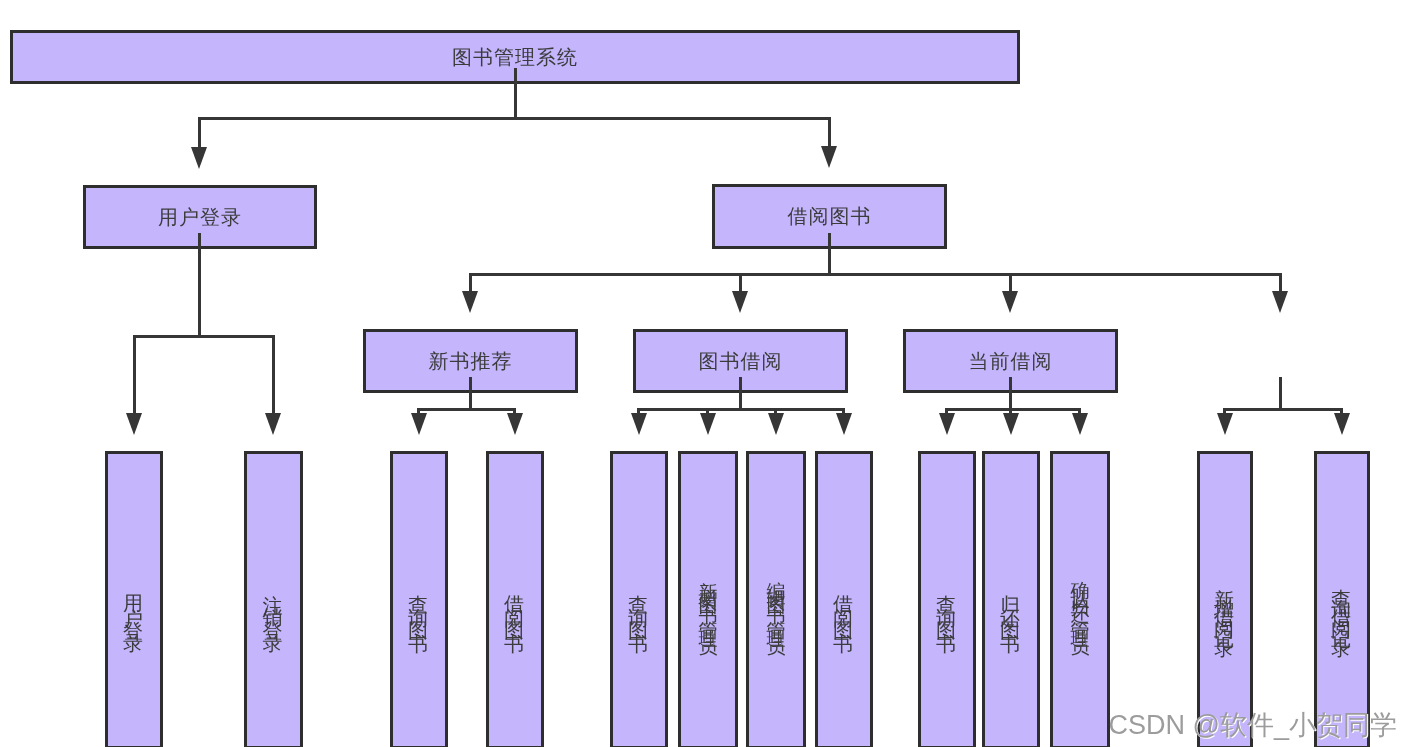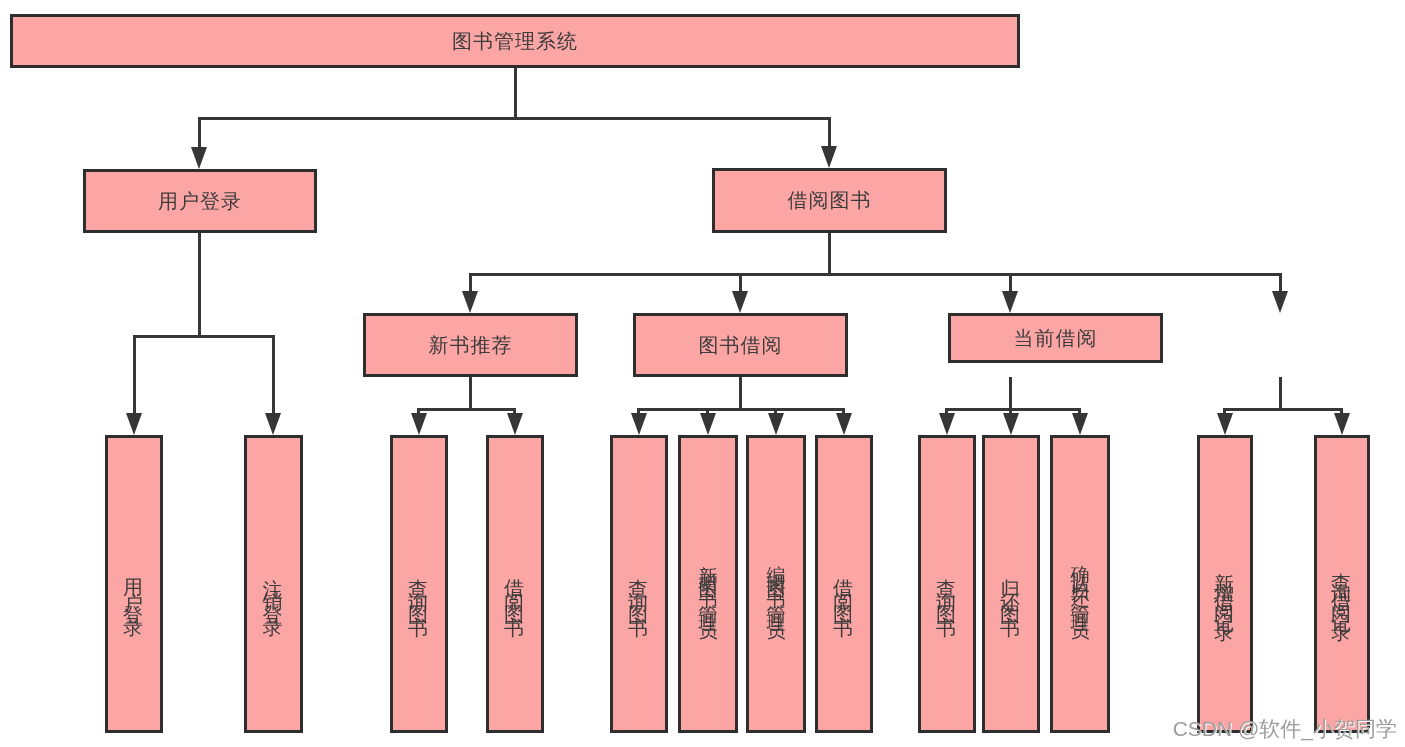--- a/index.html
+++ b/index.html
@@ -2,39 +2,39 @@
 <html><head>
 <meta charset="utf-8">
 <style>
   html,body { margin:0; padding:0; background:#ffffff; }
   .canvas {
     position:relative; width:1405px; height:747px; background:#ffffff;
     font-family:"Liberation Sans","DejaVu Sans",sans-serif; overflow:hidden;
   }
   .box {
     position:absolute; box-sizing:border-box;
-    border:3px solid #2e2e2e; background:#fca5a5;
+    border:3px solid #2e2e2e; background:#c4b5fd;
     display:flex; align-items:center; justify-content:center;
-    font-size:20px; color:#3c3c3c; letter-spacing:1px;
+    font-size:20px; color:#3c3c3c; letter-spacing:1px;margin-top:16px;
   }
   .vbox {
     writing-mode:vertical-rl; text-orientation:mixed;
     letter-spacing:13px; font-size:20px; padding-top:10px;
   }
   .vbox.mid { letter-spacing:10px; padding-top:6px; }
   .vbox.long { letter-spacing:8px; font-size:19px; padding-top:4px; }
   .hline, .vline { position:absolute; background:#363636; }
   .arrow {
     position:absolute; width:0; height:0;
     border-left:8px solid transparent; border-right:8px solid transparent;
     border-top:22px solid #363636;
   }
   .watermark {
     position:absolute; right:8px; bottom:4px; z-index:5;
-    font-size:21px; color:#9c9c9c;
+    font-size:27px; color:#9c9c9c;
     text-shadow:1px 1px 0 #ffffff;
   }
 </style>
 </head>
 <body>
 
 <div class="canvas">
 
   <div class="box" style="left:10px;top:14px;width:1010px;height:54px">图书管理系统</div>
 
@@ -64,21 +64,21 @@
   <div class="arrow" style="left:462px;top:291px"></div>
   <div class="vline" style="left:739px;top:273px;width:3px;height:22px"></div>
   <div class="arrow" style="left:732px;top:291px"></div>
   <div class="vline" style="left:1009px;top:273px;width:3px;height:22px"></div>
   <div class="arrow" style="left:1002px;top:291px"></div>
   <div class="vline" style="left:1279px;top:273px;width:3px;height:22px"></div>
   <div class="arrow" style="left:1272px;top:291px"></div>
 
   <div class="box" style="left:633px;top:313px;width:215px;height:64px">图书借阅</div>
   <div class="box" style="left:363px;top:313px;width:215px;height:64px">新书推荐</div>
-  <div class="box" style="left:948px;top:313px;width:215px;height:50px">当前借阅</div>
+  <div class="box" style="left:903px;top:313px;width:215px;height:64px">当前借阅</div>
 
   <div class="vline" style="left:469px;top:377px;width:3px;height:33px"></div>
   <div class="hline" style="left:417px;top:408px;width:99px;height:3px"></div>
   <div class="vline" style="left:417px;top:408px;width:3px;height:9px"></div>
   <div class="arrow" style="left:411px;top:413px"></div>
   <div class="vline" style="left:513px;top:408px;width:3px;height:9px"></div>
   <div class="arrow" style="left:507px;top:413px"></div>
 
   <div class="vline" style="left:739px;top:377px;width:3px;height:33px"></div>
   <div class="hline" style="left:637px;top:408px;width:208px;height:3px"></div>

